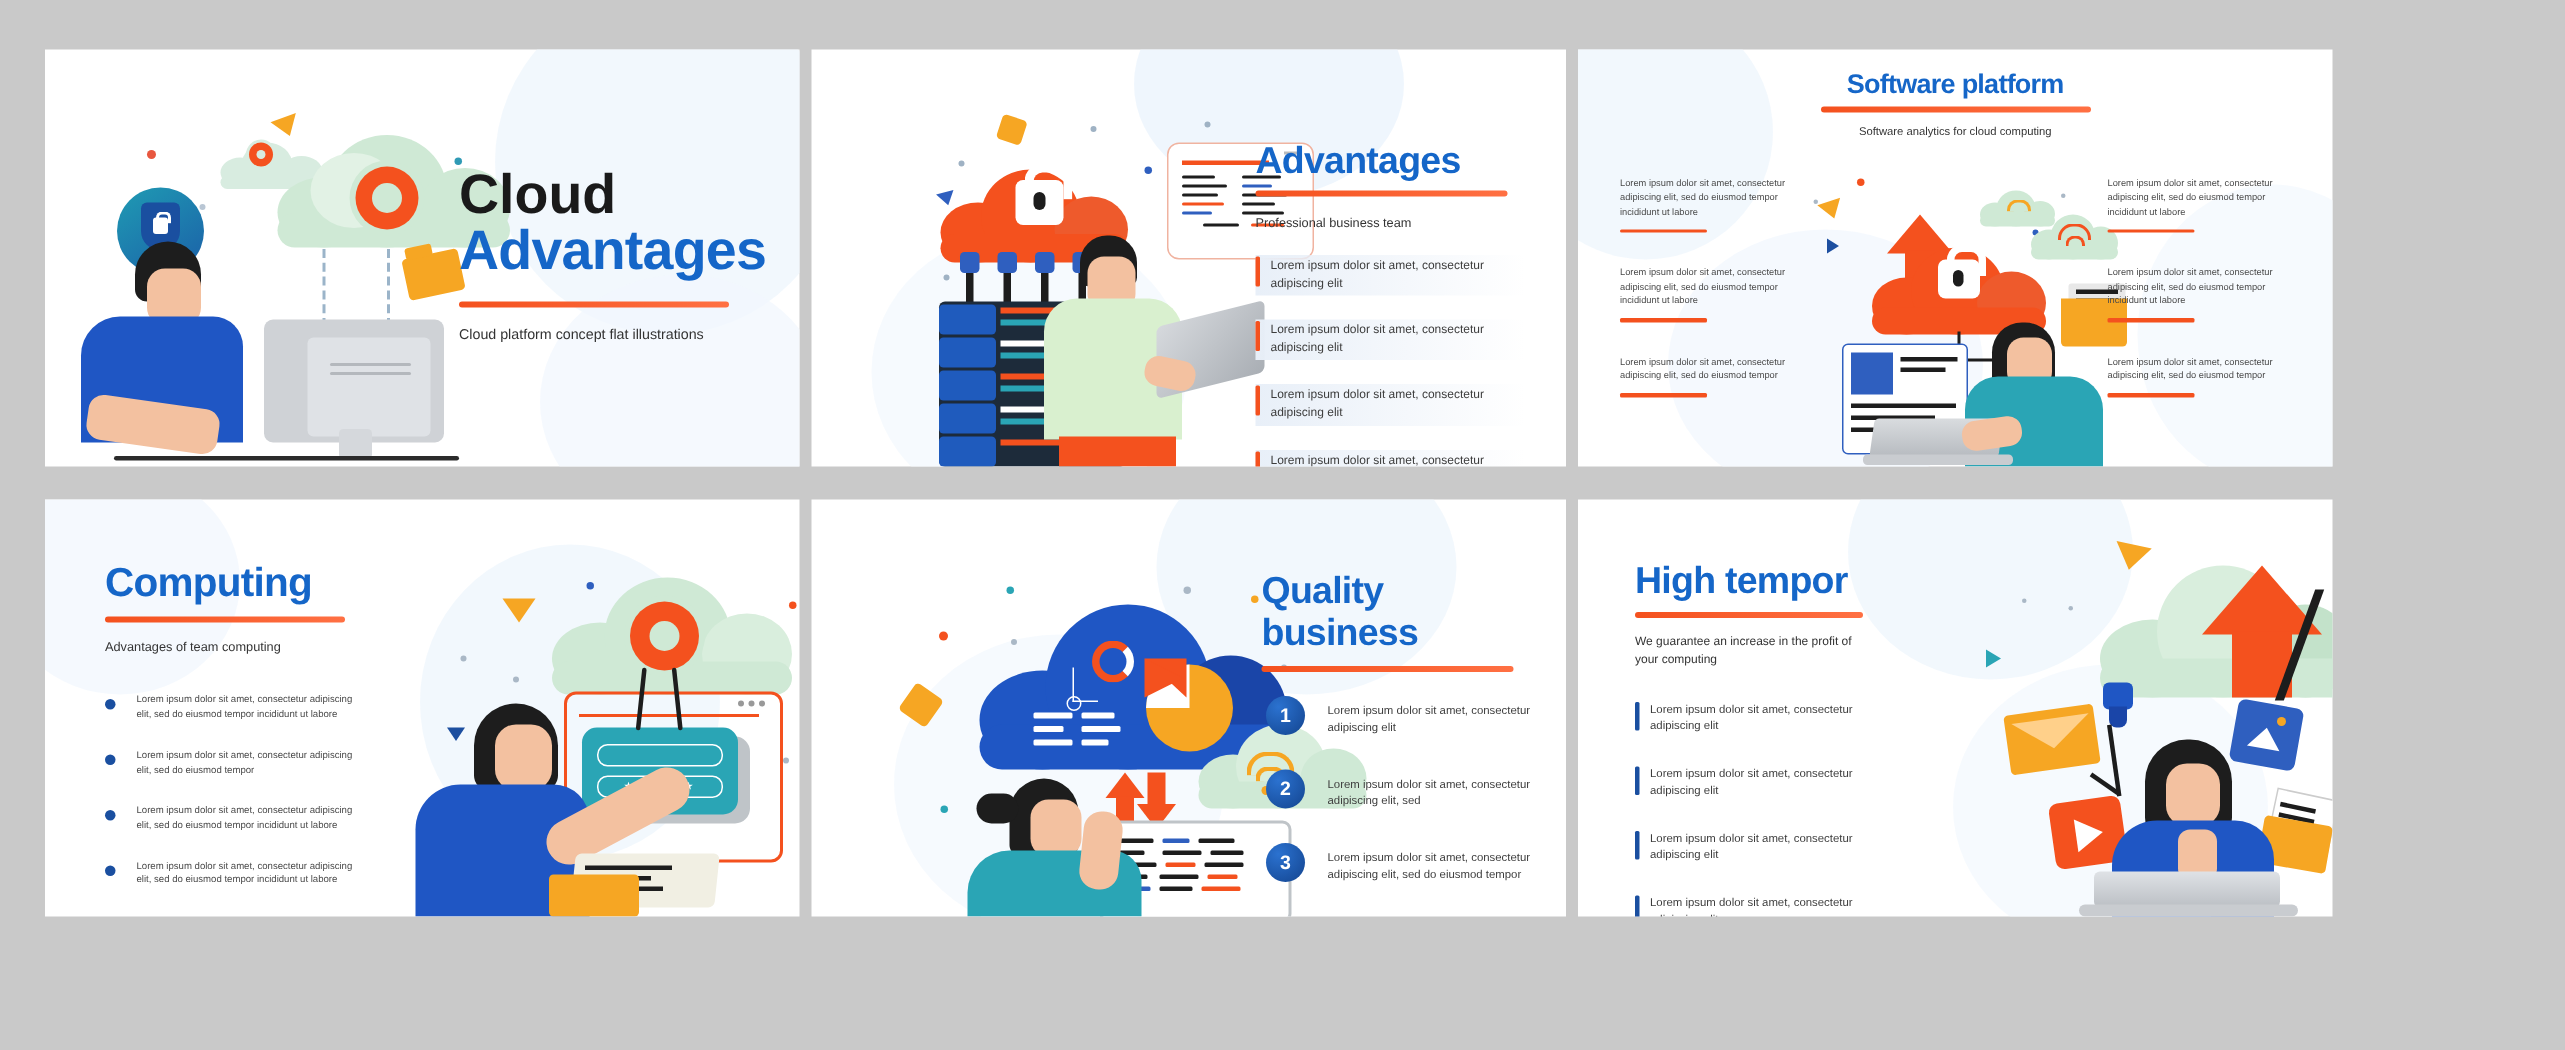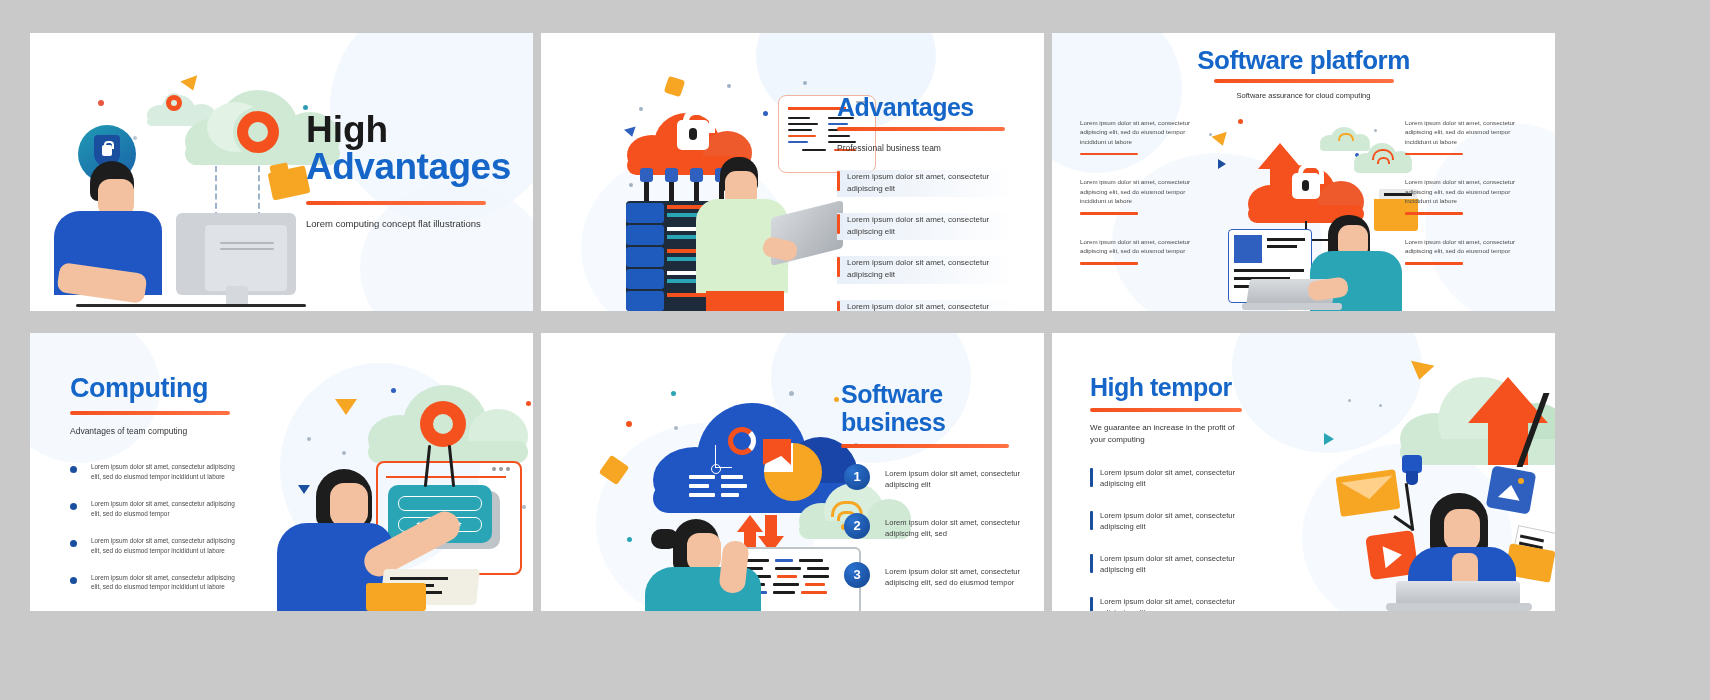--- a/index.html
+++ b/index.html
@@ -56,21 +56,21 @@
   .s2 .rule{width:168px;margin:7px 0 12px;}
   .s2 .sub{font-size:8.5px;margin-bottom:17px;}
   .s2 .barlist li .bar{background:#f4511e;}
   .s2 .barlist li{
     background:linear-gradient(90deg,#e8eff8 0%,rgba(232,239,248,0) 100%);
     padding:1px 0 3px 10px;margin-bottom:16px;
   }
 
   
   .s3 .head{position:absolute;top:14px;left:0;width:100%;text-align:center;}
-  .s3 .title{font-size:26px;}
+  .s3 .title{font-size:18px;}
   .s3 .rule{width:180px;height:4px;margin:6px auto 8px;}
   .s3 .sub{font-size:7.5px;}
   .s3 .col{position:absolute;top:85px;width:128px;}
   .s3 .colL{left:28px;}
   .s3 .colR{right:22px;}
   .s3 .cell{font-size:6.2px;line-height:1.5;color:#4a4a4a;margin-bottom:9px;}
   .s3 .cell .uline{width:58px;height:2.5px;background:#f4511e;border-radius:1px;margin-top:7px;}
 
   
   .s4 .txtcol{position:absolute;left:40px;top:42px;width:175px;}
@@ -170,24 +170,24 @@
       <div style="position:absolute;left:196px;top:253px;width:22px;height:20px;background:#d5d8dc;border-radius:3px;"></div>
       <div style="position:absolute;left:46px;top:271px;width:230px;height:3px;background:#2b2b2b;border-radius:2px;"></div>
 
       <div style="position:absolute;left:60px;top:128px;width:44px;height:40px;background:#1d1d1d;border-radius:22px 22px 8px 8px;"></div>
       <div style="position:absolute;left:68px;top:146px;width:36px;height:38px;background:#f3c1a0;border-radius:12px;"></div>
       <div style="position:absolute;left:24px;top:178px;width:108px;height:84px;background:#1f56c4;border-radius:26px 20px 0 0;"></div>
       <div style="position:absolute;left:28px;top:235px;width:88px;height:30px;background:#f3c1a0;border-radius:10px;transform:rotate(8deg);"></div>
     </div>
 
     <div class="txtcol">
-      <div class="title-dark t1">High</div>
+      <div class="title-dark t1">Cloud</div>
       <div class="title t2">Advantages</div>
       <div class="rule"></div>
-      <div class="sub">Lorem computing concept flat illustrations</div>
+      <div class="sub">Cloud platform concept flat illustrations</div>
     </div>
   </div>
 
   <div class="slide s2">
     <div class="blob" style="left:215px;top:-52px;width:180px;height:150px;background:#eaf3fc;"></div>
     <div class="blob" style="left:40px;top:120px;width:210px;height:190px;background:#f3f8fd;"></div>
 
     <div class="ill">
       <div class="dotdec" style="left:186px;top:51px;width:4px;height:4px;background:#9fb2c4;"></div>
       <div class="dotdec" style="left:262px;top:48px;width:4px;height:4px;background:#9fb2c4;"></div>
@@ -273,21 +273,21 @@
   </div>
 
   <div class="slide s3">
     <div class="blob" style="left:-40px;top:-30px;width:170px;height:170px;background:#eef5fc;"></div>
     <div class="blob" style="left:60px;top:120px;width:210px;height:180px;background:#f2f7fd;"></div>
     <div class="blob" style="right:-50px;top:90px;width:180px;height:200px;background:#f3f8fd;"></div>
 
     <div class="head">
       <div class="title">Software platform</div>
       <div class="rule"></div>
-      <div class="sub">Software assurance for cloud computing</div>
+      <div class="sub">Software analytics for cloud computing</div>
     </div>
 
     <div class="ill">
       <div class="dotdec" style="left:186px;top:86px;width:5px;height:5px;background:#f4511e;"></div>
       <div class="dotdec" style="left:157px;top:100px;width:3px;height:3px;background:#aab8c6;"></div>
       <div class="dotdec" style="left:322px;top:96px;width:3px;height:3px;background:#aab8c6;"></div>
       <div class="tri" style="left:161px;top:101px;border-left:8px solid transparent;border-right:8px solid transparent;border-top:12px solid #f6a623;transform:rotate(-18deg);"></div>
       <div class="tri" style="left:166px;top:126px;border-top:5px solid transparent;border-bottom:5px solid transparent;border-left:8px solid #1d4fa0;"></div>
       <div class="dotdec" style="left:303px;top:120px;width:4px;height:4px;background:#2f5fbf;"></div>
 
@@ -500,21 +500,21 @@
       </div>
 
       <div style="position:absolute;left:132px;top:186px;width:46px;height:52px;background:#1d1d1d;border-radius:24px 24px 8px 8px;"></div>
       <div style="position:absolute;left:110px;top:196px;width:28px;height:20px;background:#1d1d1d;border-radius:14px;"></div>
       <div style="position:absolute;left:146px;top:200px;width:34px;height:38px;background:#f3c1a0;border-radius:12px;"></div>
       <div style="position:absolute;left:104px;top:234px;width:116px;height:44px;background:#2aa5b5;border-radius:28px 20px 0 0;"></div>
       <div style="position:absolute;left:180px;top:208px;width:26px;height:52px;background:#f3c1a0;border-radius:12px;transform:rotate(6deg);"></div>
     </div>
 
     <div class="txtcol">
-      <div class="title">Software</div>
+      <div class="title">Quality</div>
       <div class="title">business</div>
       <div class="rule"></div>
       <ul class="numlist">
         <li><span class="num">1</span><span>Lorem ipsum dolor sit amet, consectetur adipiscing elit</span></li>
         <li><span class="num">2</span><span>Lorem ipsum dolor sit amet, consectetur adipiscing elit, sed</span></li>
         <li><span class="num">3</span><span>Lorem ipsum dolor sit amet, consectetur adipiscing elit, sed do eiusmod tempor</span></li>
       </ul>
     </div>
   </div>
 

